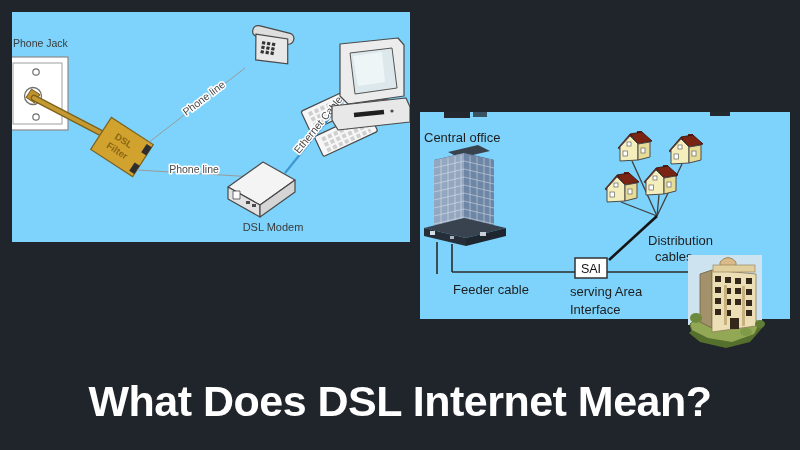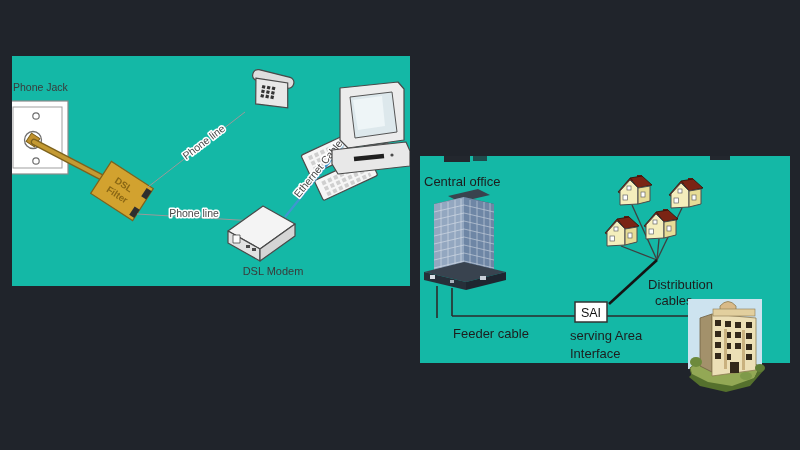--- a/index.html
+++ b/index.html
@@ -1,18 +1,18 @@
 <!DOCTYPE html>
 <html><head>
 <meta charset="utf-8">
 <style>
   html,body{margin:0;padding:0;background:#20242b;}
   #stage{position:relative;width:800px;height:450px;background:#20242b;overflow:hidden;
          font-family:"Liberation Sans",sans-serif;}
-  .panel{position:absolute;background:#14b8a6;margin-top:44px;}
+  .panel{position:absolute;background:#7dd3fc;}
   #left-panel{left:12px;top:12px;width:398px;height:230px;}
   #right-panel{left:420px;top:112px;width:370px;height:207px;}
   #main-title{position:absolute;left:0;right:0;top:377px;text-align:center;
               color:#ffffff;font-size:43px;font-weight:800;letter-spacing:-0.5px;
               font-family:"Liberation Sans",sans-serif;white-space:nowrap;}
   svg{display:block;}
   text{font-family:"Liberation Sans",sans-serif;}
   .halo{paint-order:stroke;stroke:#ffffff;stroke-width:3px;stroke-linejoin:round;}
 </style>
 </head>
@@ -233,14 +233,15 @@
         </g>
         <rect x="304" y="173" width="3" height="40" fill="#c9b17f"></rect>
         <rect x="322" y="174" width="3" height="40" fill="#c9b17f"></rect>
         <ellipse cx="276" cy="206" rx="6" ry="5" fill="#6d8a3c"></ellipse>
         <ellipse cx="340" cy="212" rx="5" ry="4" fill="#5f7d35"></ellipse>
         <ellipse cx="326" cy="220" rx="6" ry="4" fill="#7f9a49"></ellipse>
       </g>
     </svg>
   </div>
 
+  <div id="main-title">What Does DSL Internet Mean?</div>
 
 </div>
 
 </body></html>

